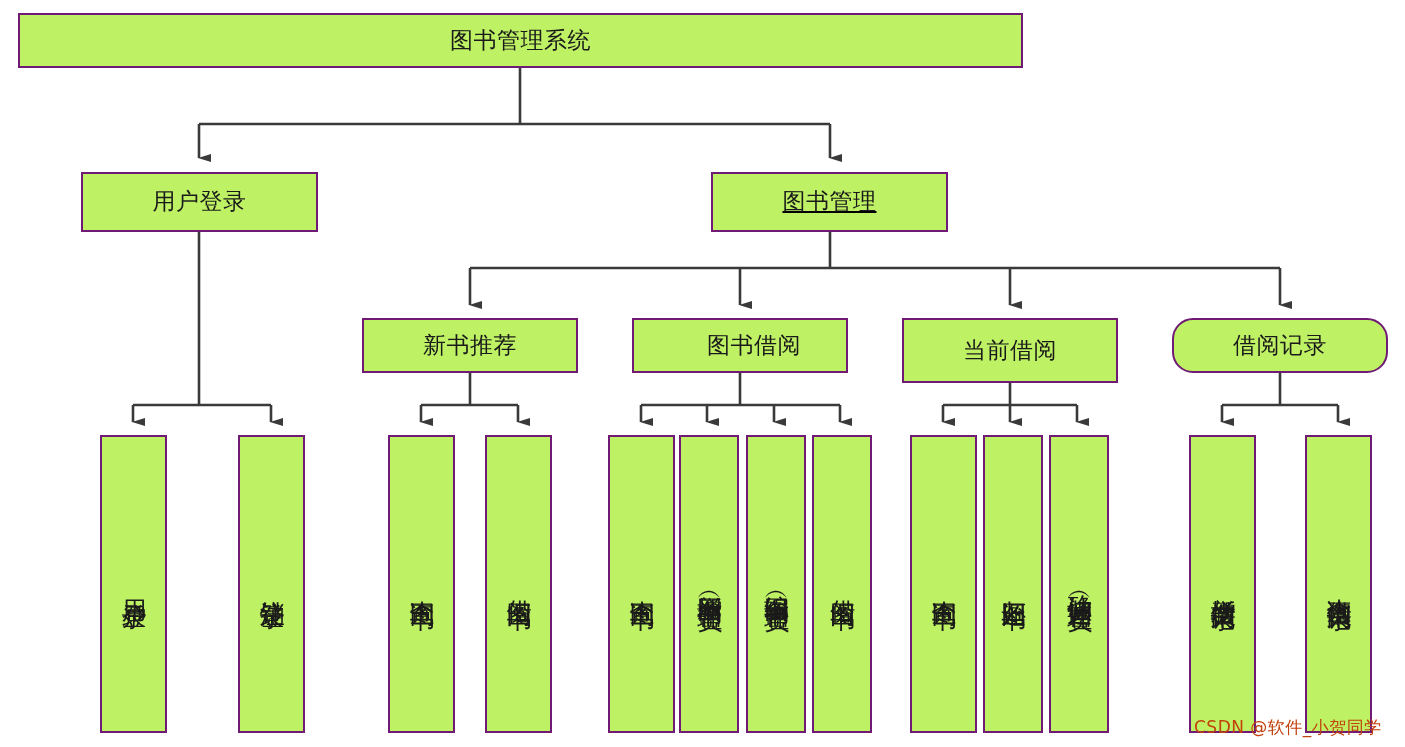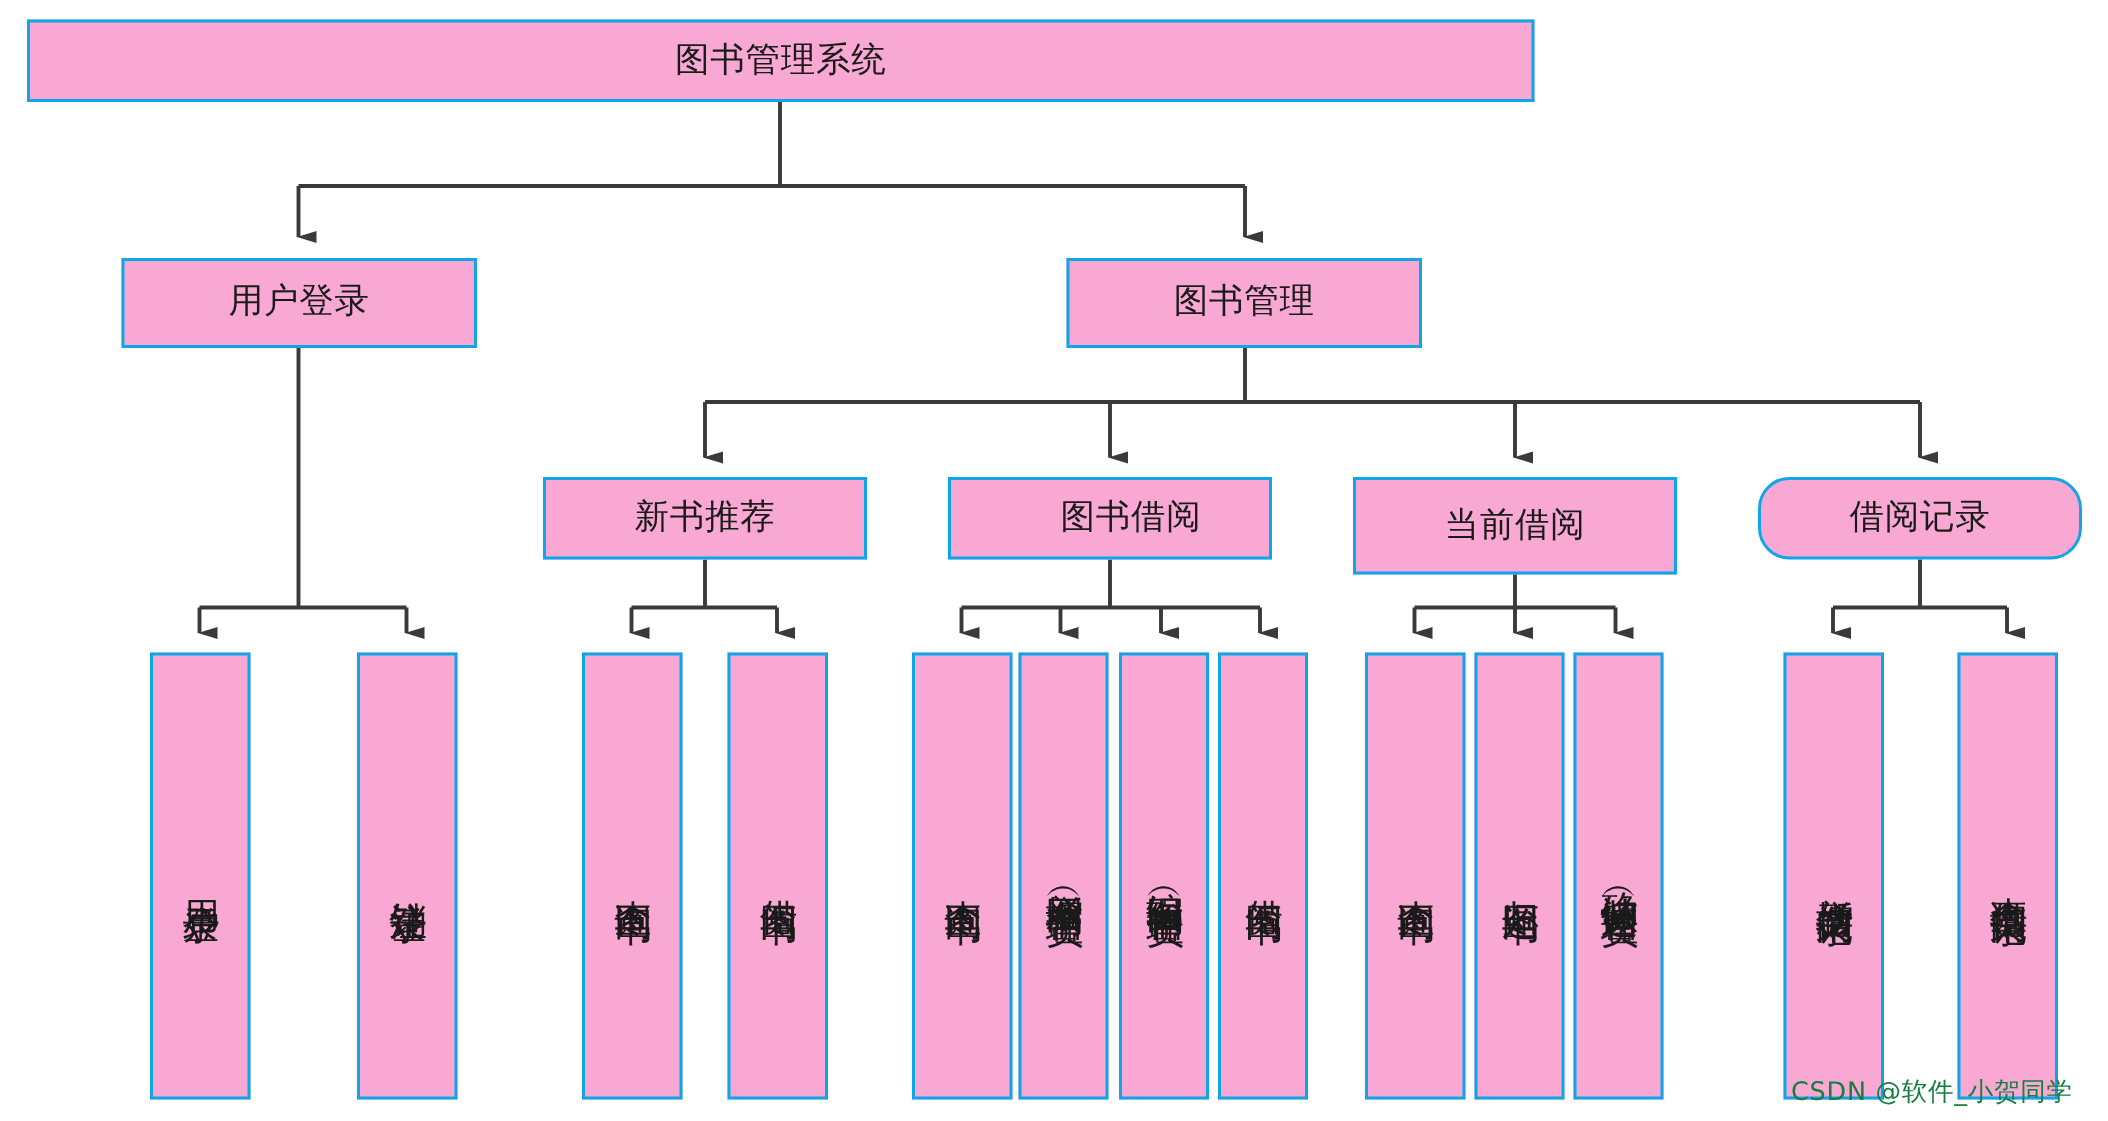--- a/index.html
+++ b/index.html
@@ -22,22 +22,22 @@
     position: absolute;
     left: 0;
     top: 0;
     width: 1405px;
     height: 747px;
     pointer-events: none;
   }
   .node {
     position: absolute;
     box-sizing: border-box;
-    background: #f9a8d4;
-    border: 2px solid #0ea5e9;
+    background: #bef264;
+    border: 2px solid #701a75;
     display: flex;
     align-items: center;
     justify-content: center;
     z-index: 2;
   }
   .node .lbl {
     color: #1a1a1a;
     line-height: 1.12;
     text-align: center;
     white-space: pre;
@@ -56,21 +56,21 @@
   .node.vert .lbl {
     writing-mode: vertical-rl;
     text-orientation: upright;
     font-size: 25px;
     line-height: 1.05;
     letter-spacing: 2px;
     max-height: 250px;
   }
   .watermark {
     position: absolute;
-    color: #15803d;
+    color: #c2410c;
     font-size: 17px;
     letter-spacing: 0.5px;
     z-index: 5;
     white-space: nowrap;
     font-family: "DejaVu Sans", "Liberation Sans", sans-serif;
   }
 </style>
 </head>
 <body>
 
@@ -128,21 +128,21 @@
   </svg>
 
   <div class="node root horiz" style="left:18px; top:13px; width:1005px; height:55px;">
     <span class="lbl">图书管理系统</span>
   </div>
 
   <div class="node horiz" style="left:81px; top:172px; width:237px; height:60px;">
     <span class="lbl">用户登录</span>
   </div>
 
-  <div class="node horiz" style="left:711px; top:172px; width:237px; height:60px;">
+  <div class="node horiz" style="left:711px; top:172px; width:237px; height:60px;text-decoration:underline;">
     <span class="lbl">图书管理</span>
   </div>
 
   <div class="node horiz" style="left:362px; top:318px; width:216px; height:55px;">
     <span class="lbl">新书推荐</span>
   </div>
 
   <div class="node horiz" style="left:632px; top:318px; width:216px; height:55px;padding-left:28px;">
     <span class="lbl">图书借阅</span>
   </div>

